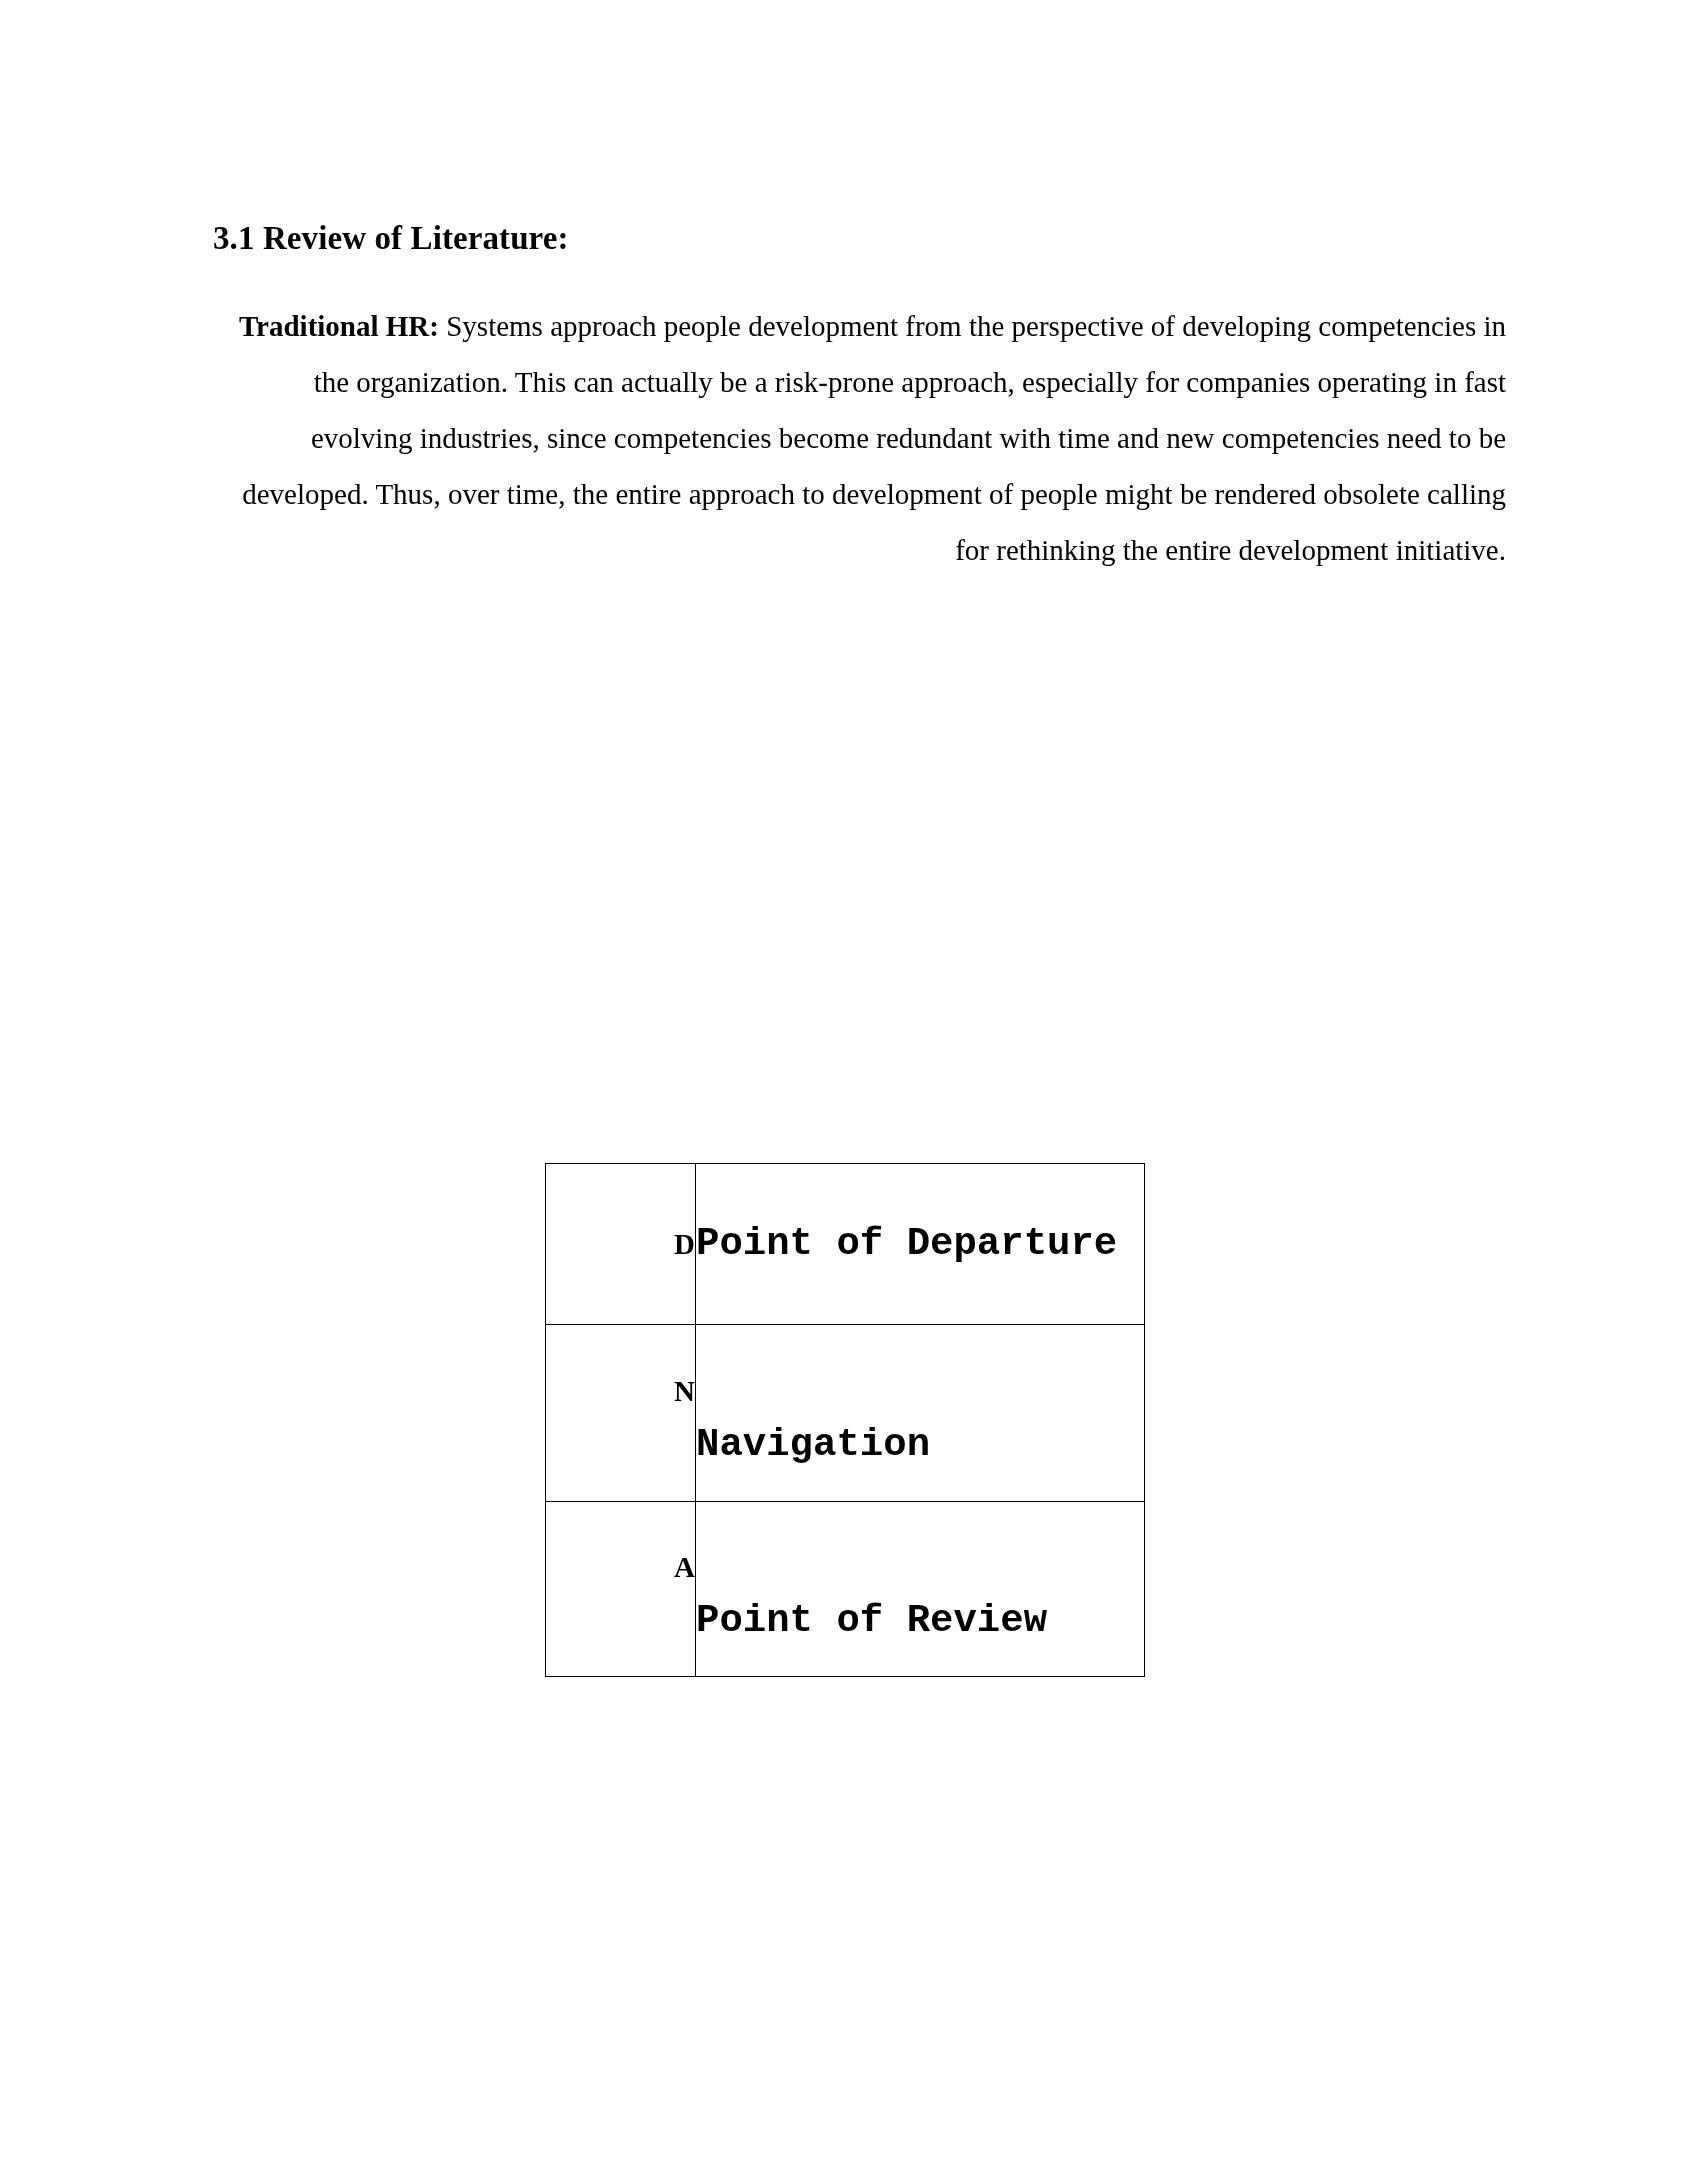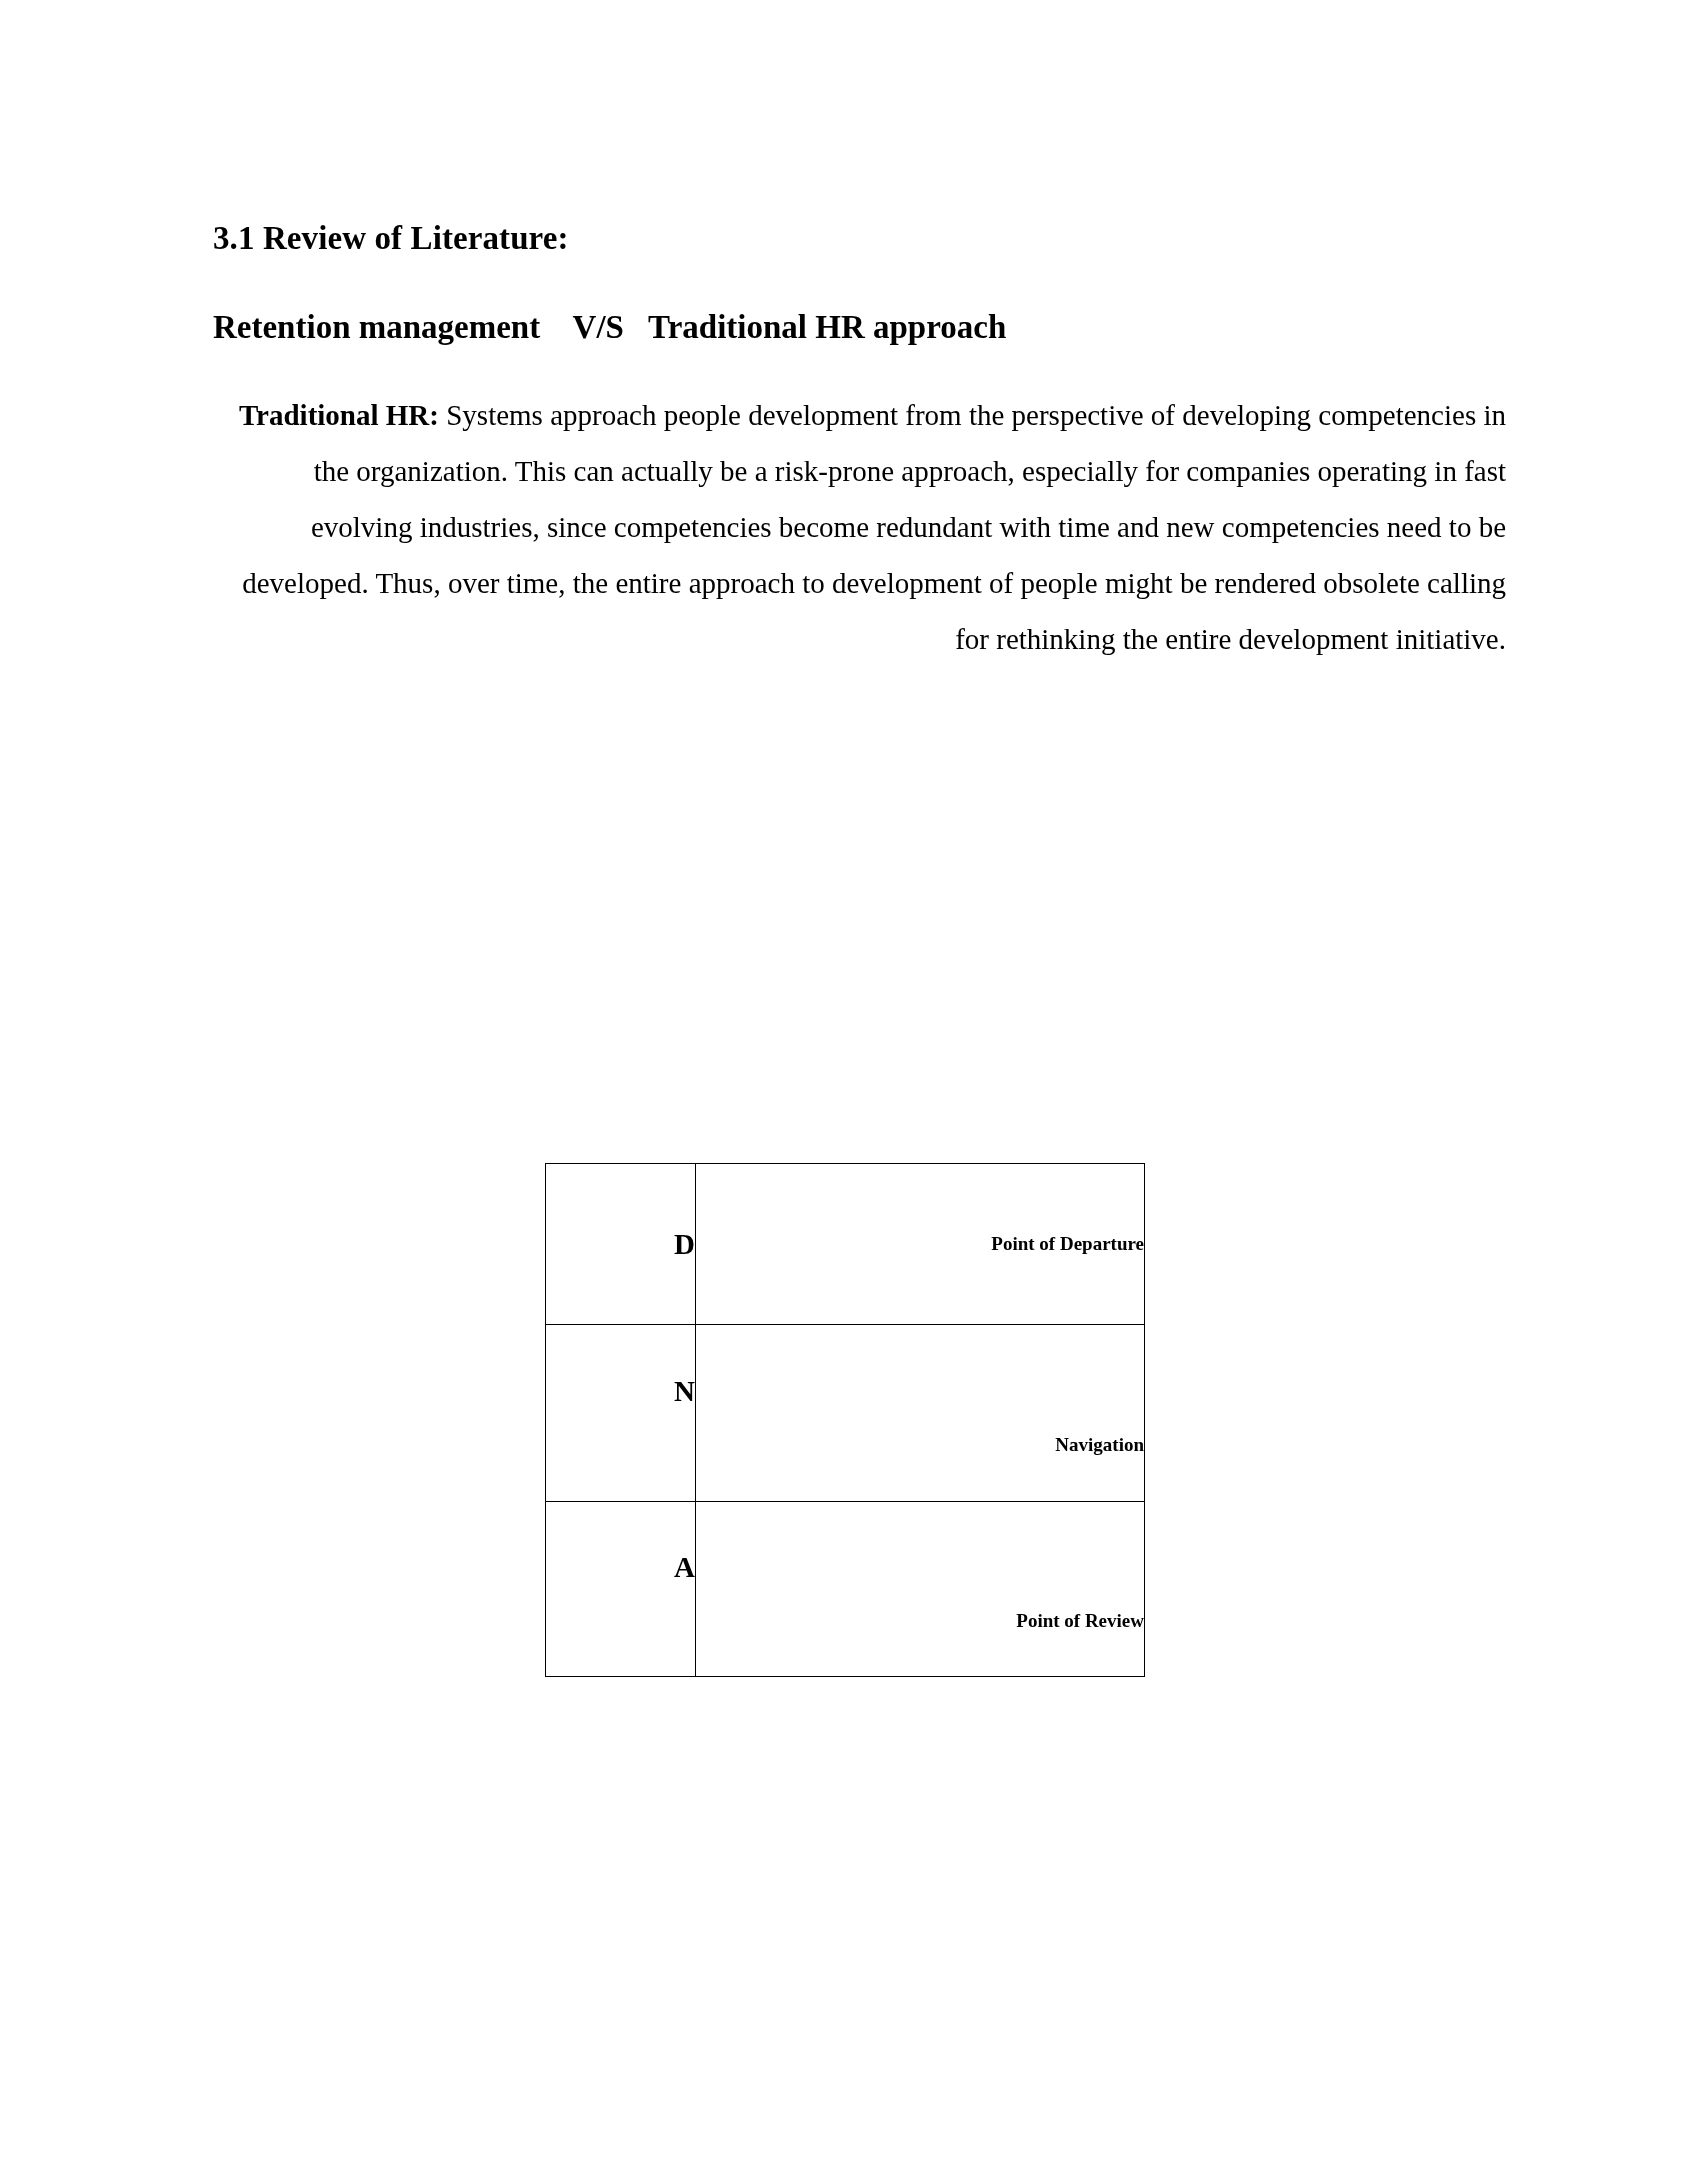--- a/index.html
+++ b/index.html
@@ -77,25 +77,26 @@
   td.key {
     width: 150px;
     text-align: right;
     padding-right: 11.5px;
     font-size: 29px;
     font-weight: bold;
     box-sizing: border-box;
   }
   td.val {
     width: 449px;
-    text-align: right;
+    text-align: left;
     padding-left: 15px;
-    font-size: 19px;
+    font-size: 39px;
     font-weight: bold;
     box-sizing: border-box;
+    font-family: Liberation Mono, monospace;
   }
   tr.r1 td { height: 161px; }
   tr.r2 td { height: 177px; }
   tr.r3 td { height: 175px; }
 
   
   tr.r2 td.key, tr.r3 td.key {
     vertical-align: middle;
     padding-bottom: 43px;
   }
@@ -106,21 +107,20 @@
 </style>
 </head>
 <body>
 
 <div class="page">
 
   <div class="content">
 
     <h1 class="h-main">3.1 Review of Literature:</h1>
 
-    <h2 class="h-sub">Retention management    V/S   Traditional HR approach</h2>
 
     <p class="para first"><span class="lead">Traditional HR:</span><span>  Systems approach people development from the perspective of developing competencies in the organization. This can actually be a risk-prone approach, especially for companies operating in fast evolving industries, since competencies become redundant with time and new competencies need to be developed. Thus, over time, the entire approach to development of people might be rendered obsolete calling for rethinking the entire development initiative.</span></p>
 
 
   </div>
 
   <div class="table-wrap">
     <table class="dna">
       <tbody>
         <tr class="r1">

